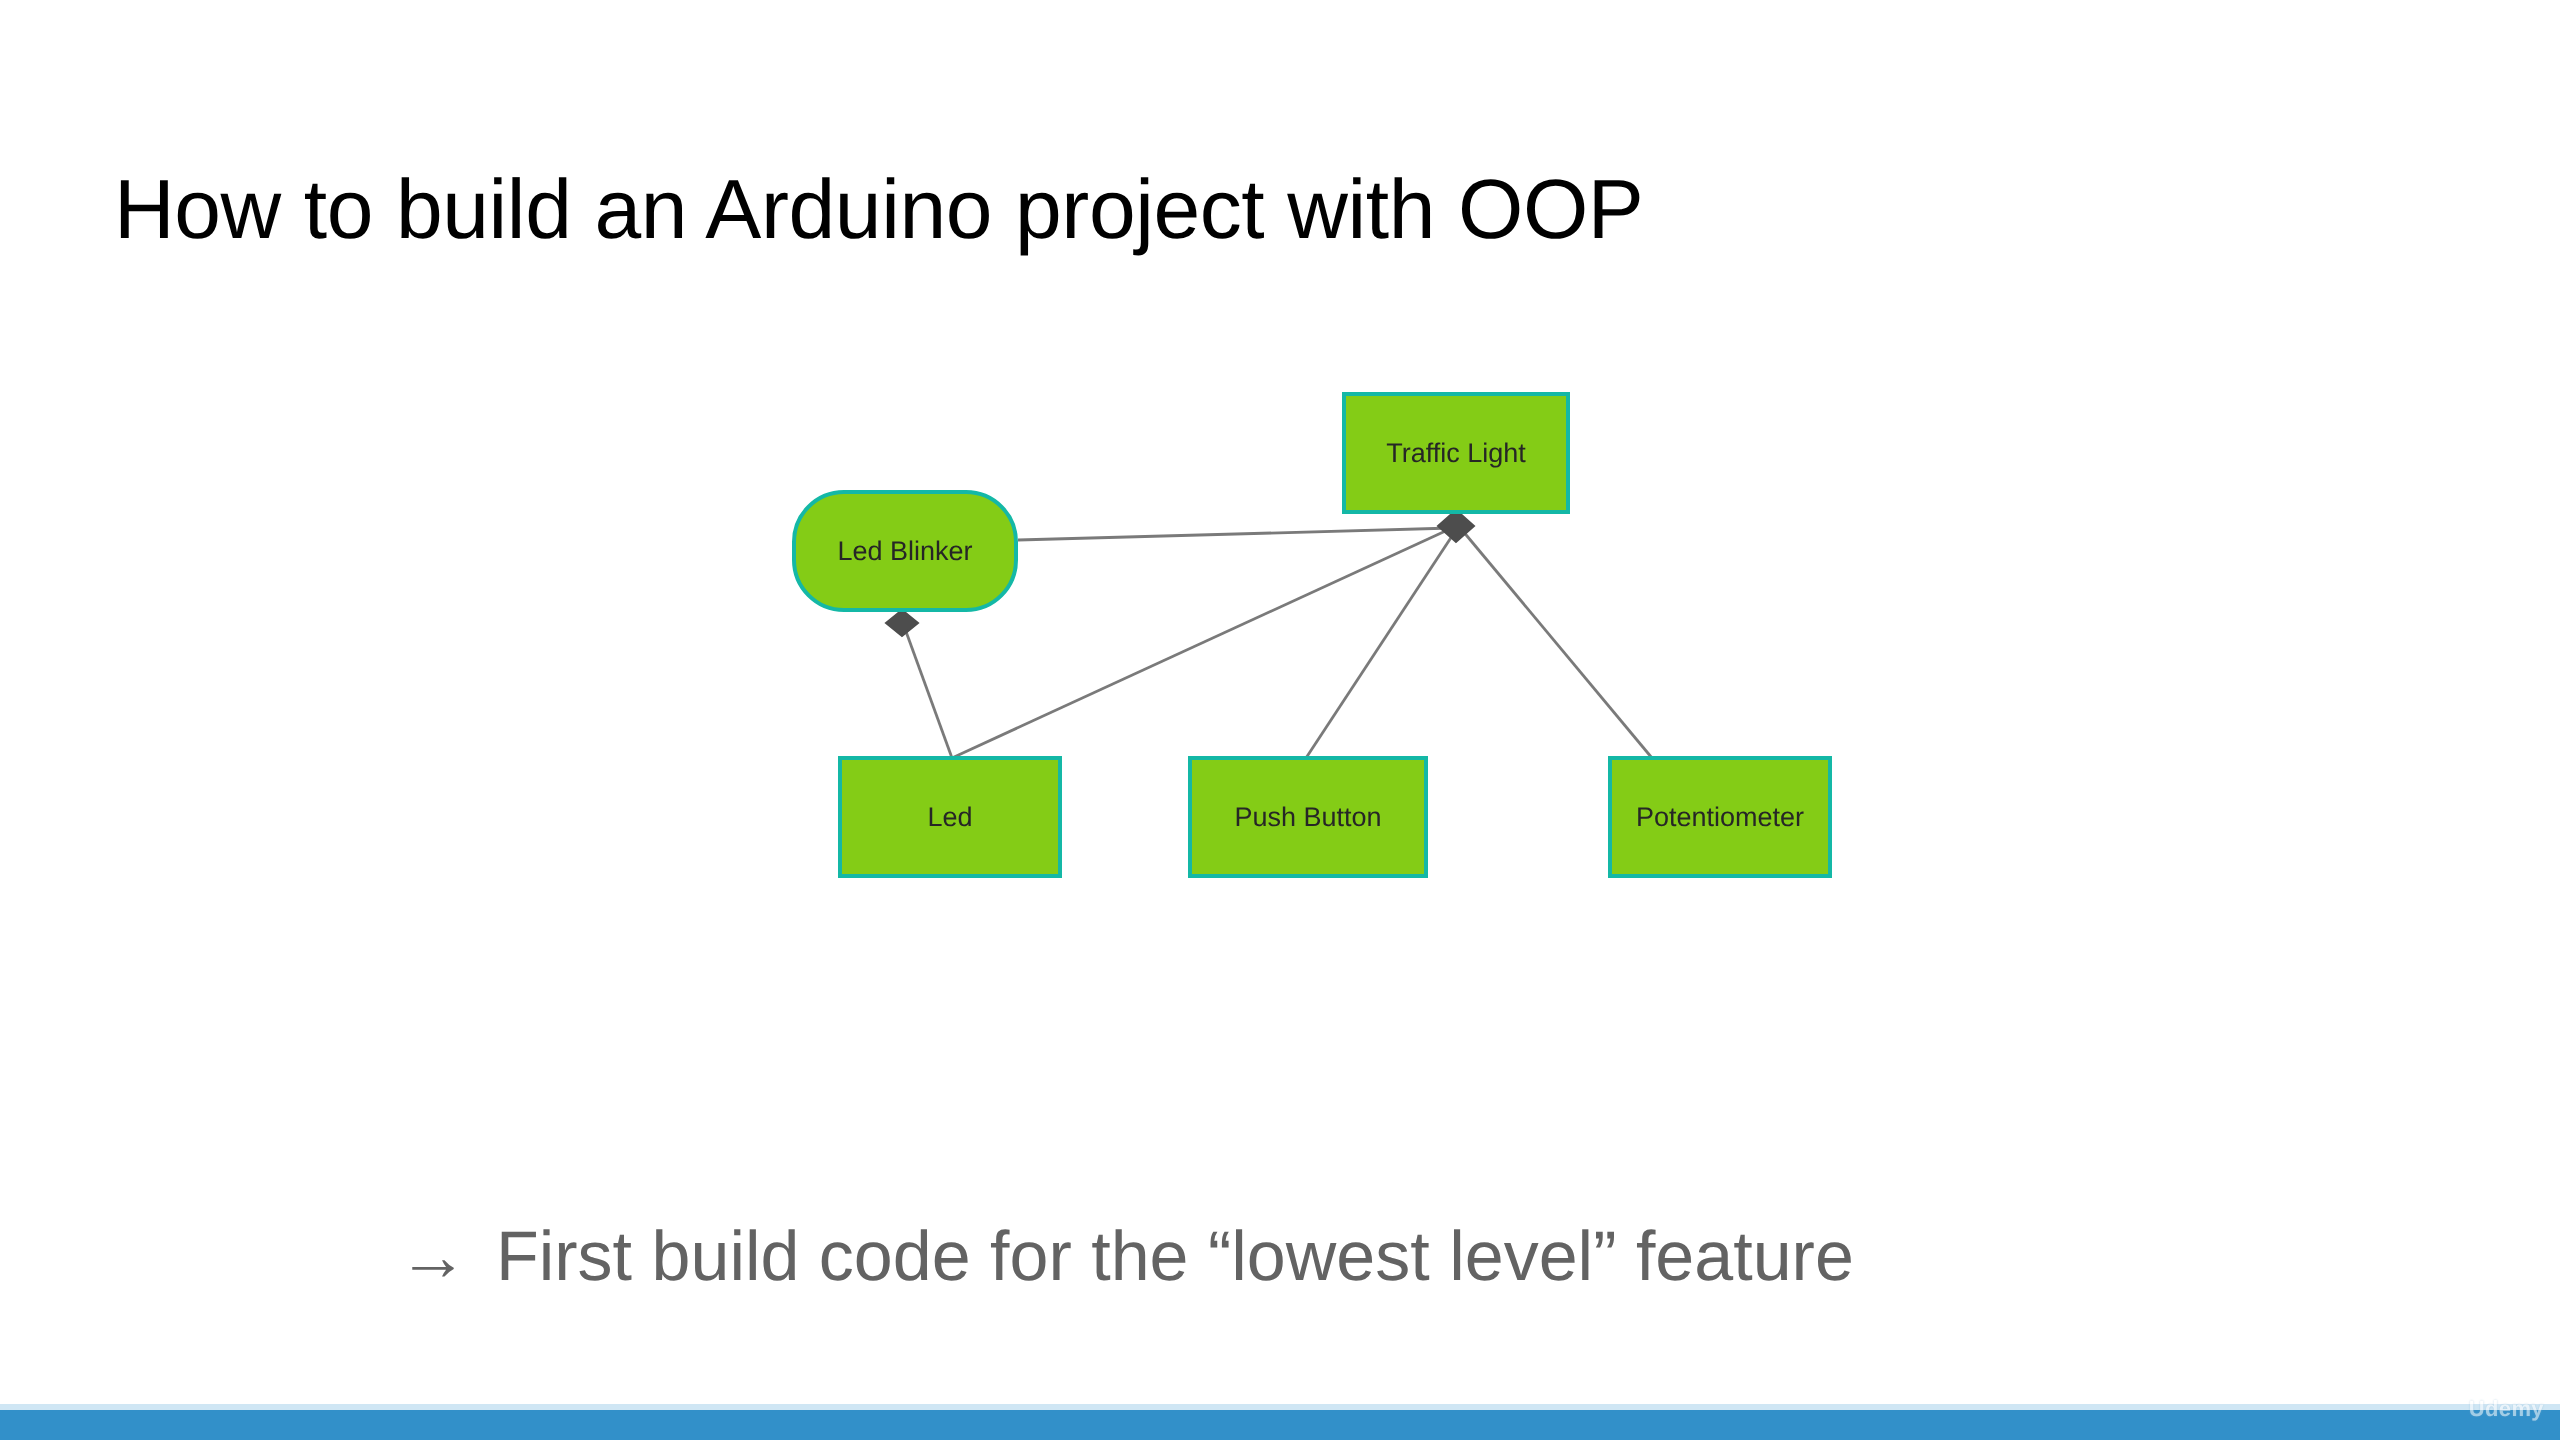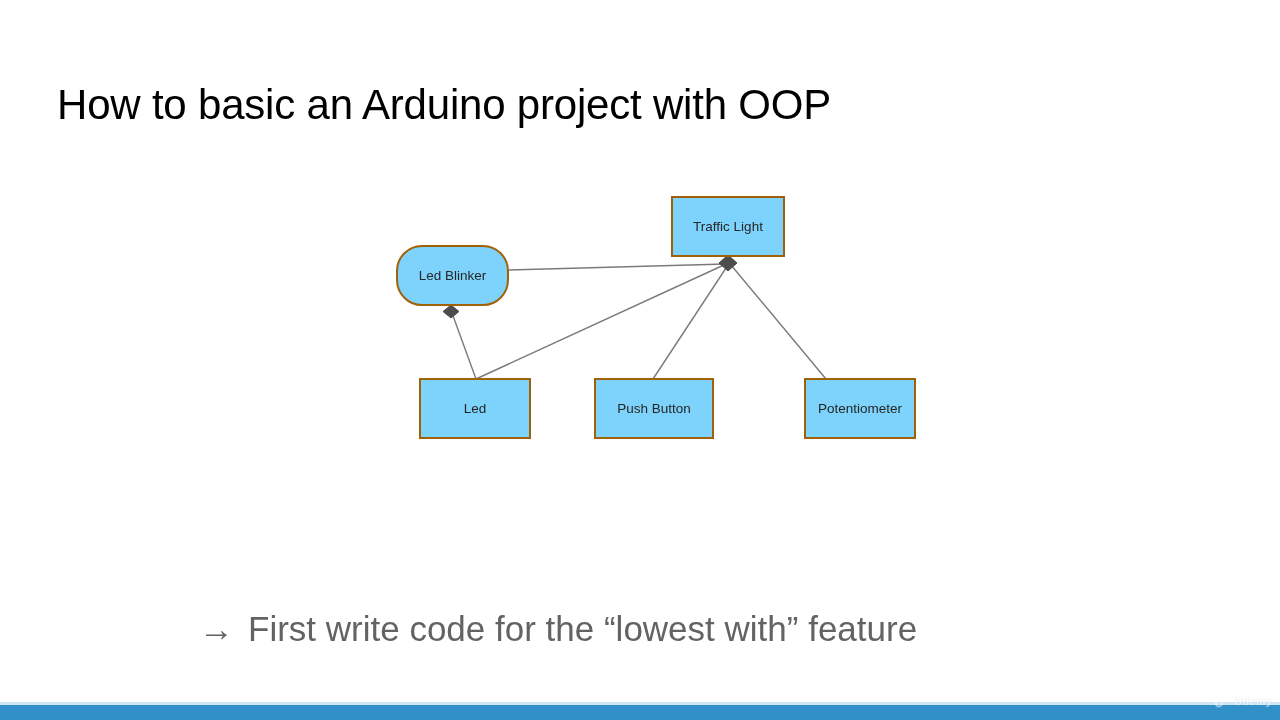--- a/index.html
+++ b/index.html
@@ -48,22 +48,22 @@
   #diagram-svg {
     position: absolute;
     left: 0; top: 0;
     width: 1280px;
     height: 720px;
   }
 
   .uml-box {
     position: absolute;
     box-sizing: border-box;
-    background: #7dd3fc;
-    border: 2px solid #a16207;
+    background: #84cc16;
+    border: 2px solid #14b8a6;
     display: flex;
     align-items: center;
     justify-content: center;
     pointer-events: auto;
   }
   .uml-box .uml-label {
     font-size: 13.5px;
     color: #262626;
     white-space: nowrap;
     font-family: "Liberation Sans", sans-serif;
@@ -106,38 +106,38 @@
     background: #3290c9;
   }
 
   
   #watermark {
     position: absolute;
     right: 8px;
     top: 691px;
     height: 20px;
     display: flex;
-    align-items: center;
     gap: 3px;
     opacity: 0.55;
+    flex-direction: column;
   }
   #watermark .wm-text {
     font-size: 11px;
     font-weight: bold;
     color: #ffffff;
     letter-spacing: 0.2px;
     text-shadow: 0 0 1px rgba(120,170,205,0.9);
   }
 </style>
 </head>
 <body>
 
 <div id="slide">
 
-  <div id="slide-title">How to basic an Arduino project with OOP</div>
+  <div id="slide-title">How to build an Arduino project with OOP</div>
 
   <div id="diagram">
     <svg id="diagram-svg" viewBox="0 0 1280 720" xmlns="http://www.w3.org/2000/svg">
 
       <line x1="726" y1="264" x2="509" y2="270" stroke="#7a7a7a" stroke-width="1.4"></line>
 
       <line x1="726" y1="264" x2="476" y2="379" stroke="#7a7a7a" stroke-width="1.4"></line>
 
       <line x1="728" y1="265" x2="653" y2="379" stroke="#7a7a7a" stroke-width="1.4"></line>
 
@@ -166,21 +166,21 @@
       <span class="uml-label">Push Button</span>
     </div>
 
     <div class="uml-box" id="box-potentiometer">
       <span class="uml-label">Potentiometer</span>
     </div>
   </div>
 
 
   <div class="bullet-line" id="bullet-1">
-    <span class="bullet-arrow">→</span><span>First write code for the “lowest with” feature</span>
+    <span class="bullet-arrow">→</span><span>First build code for the “lowest level” feature</span>
   </div>
 
   <div id="bottom-bar-hairline"></div>
   <div id="bottom-bar"></div>
 
   <div id="watermark">
     <svg width="16" height="13" viewBox="0 0 16 13">
       <path d="M1 3 L1 8.5 A3 3 0 0 0 7 8.5 L7 3" fill="none" stroke="#ffffff" stroke-width="1.8" opacity="0.85"></path>
       <path d="M4 1.2 L7.6 3.2" fill="none" stroke="#ffffff" stroke-width="1.6" opacity="0.85"></path>
     </svg>

